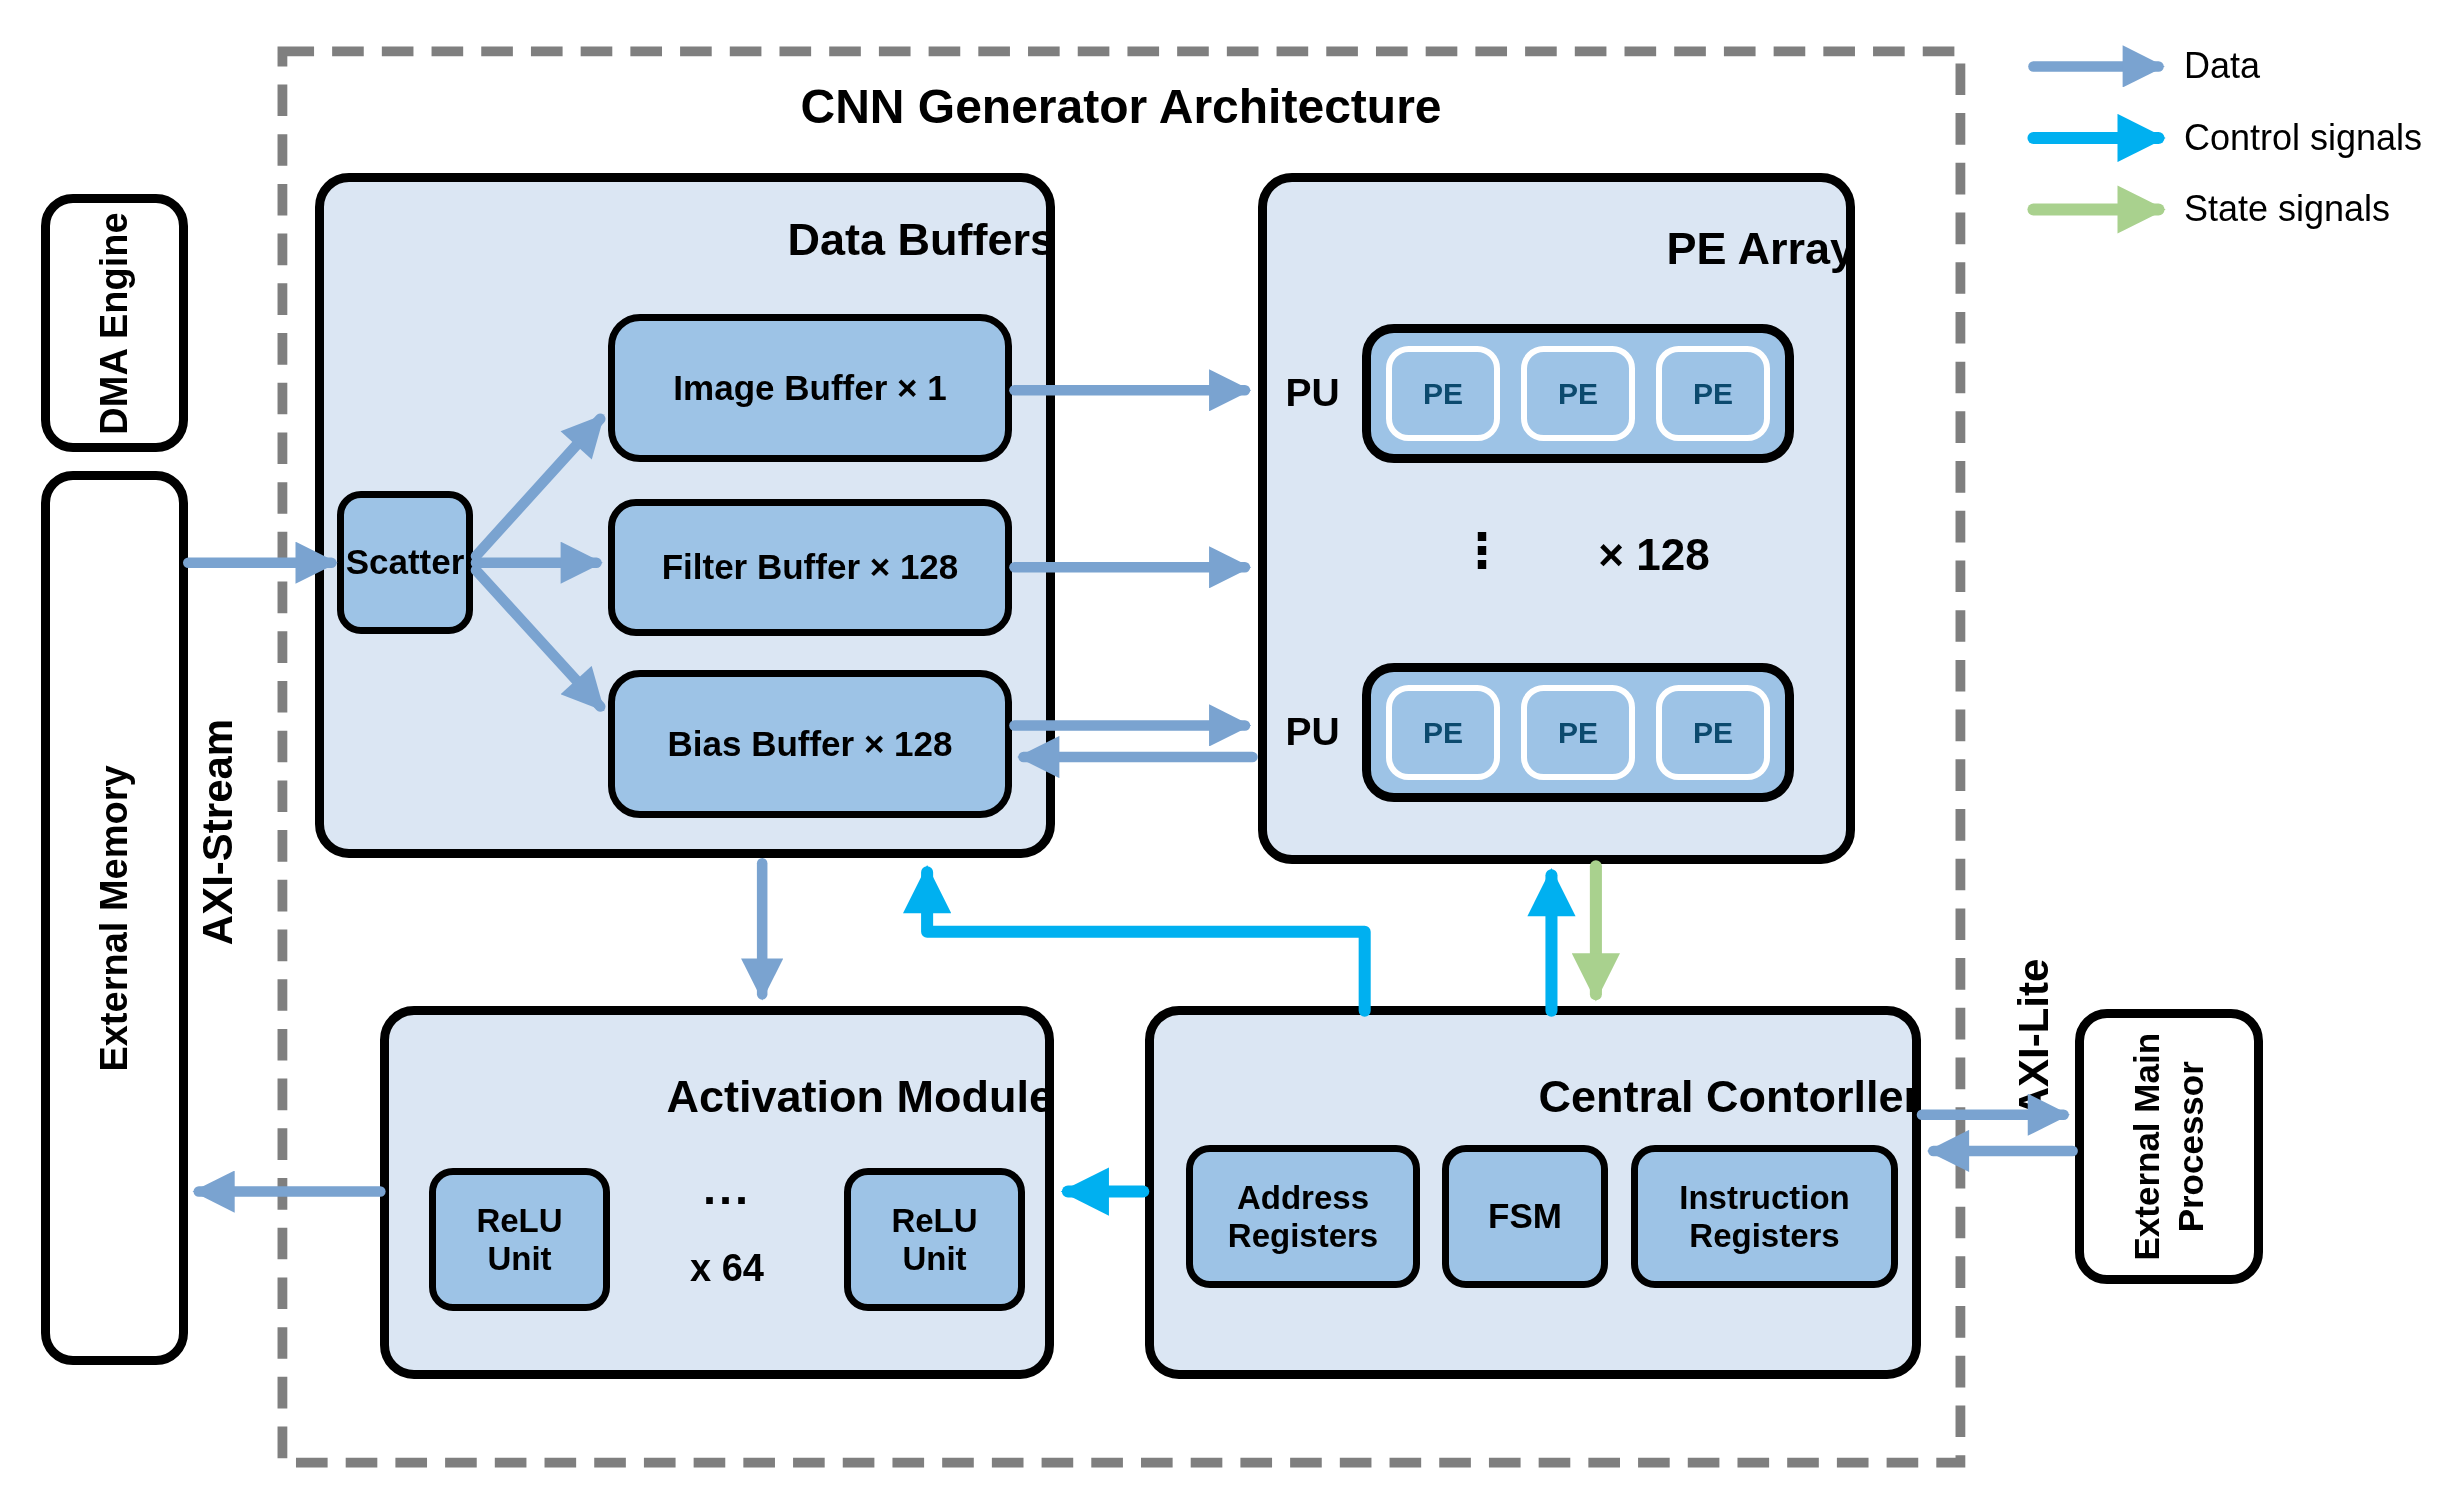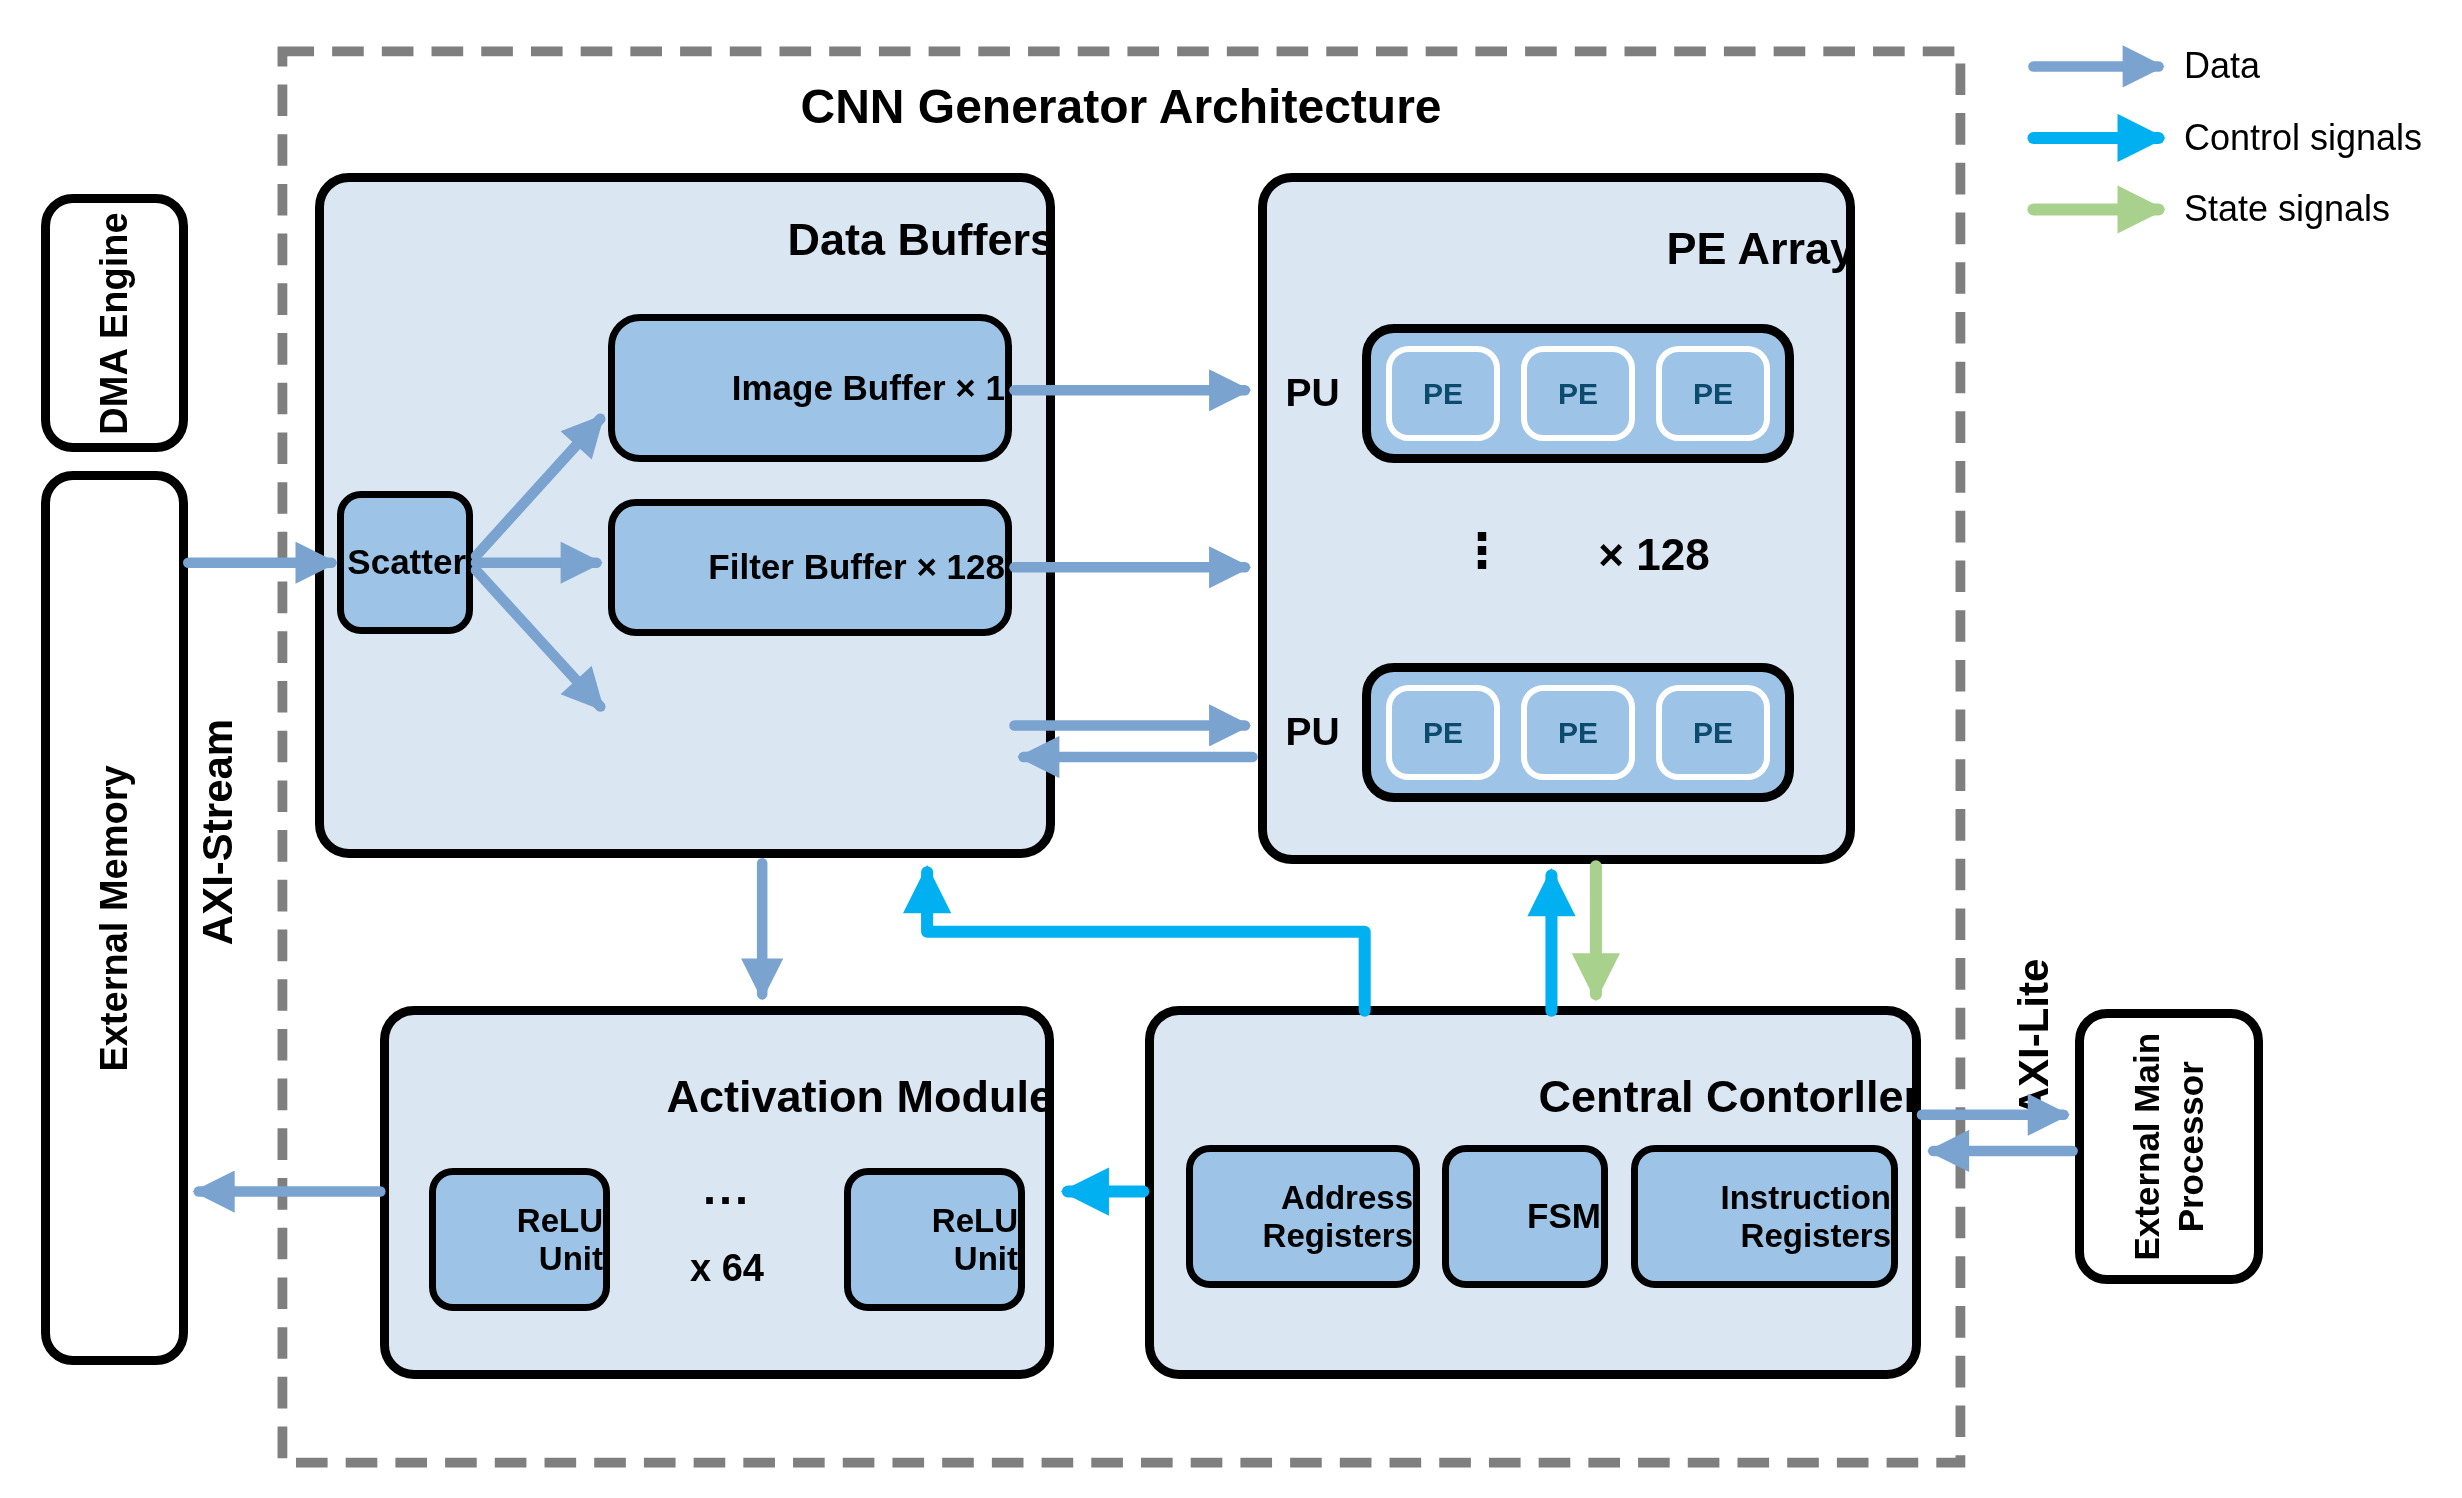--- a/index.html
+++ b/index.html
@@ -31,21 +31,21 @@
     box-sizing:border-box;
     display:flex;align-items:center;justify-content:center;
   }
   
   .inner{
     position:absolute;
     background:#9dc3e6;
     border:7.5px solid #000;
     border-radius:24px;
     box-sizing:border-box;
-    display:flex;flex-direction:column;align-items:flex-end;justify-content:center;
+    display:flex;flex-direction:column;align-items:center;justify-content:center;
     text-align:center;
     font-size:35px;line-height:1.15;
   }
   .module-title{
     position:absolute;
     text-align:right;
     font-size:45px;
     white-space:nowrap;
   }
   .main-title{
@@ -102,20 +102,23 @@
   <div class="module" style="left:315px;top:173px;width:740px;height:685px;"></div>
   <div class="module-title" style="left:315px;top:214px;width:740px;">Data Buffers</div>
   <div class="inner" style="left:337px;top:491px;width:136px;height:143px;">
     <span>Scatter</span>
   </div>
   <div class="inner" style="left:608px;top:314px;width:404px;height:148px;border-radius:32px;">
     <span>Image Buffer × 1</span>
   </div>
   <div class="inner" style="left:608px;top:499px;width:404px;height:137px;border-radius:28px;">
     <span>Filter Buffer × 128</span>
+  </div>
+  <div class="inner" style="left:608px;top:670px;width:404px;height:148px;border-radius:32px;">
+    <span>Bias Buffer × 128</span>
   </div>
 
   <div class="module" style="left:1258px;top:173px;width:597px;height:691px;"></div>
   <div class="module-title" style="left:1258px;top:223px;width:597px;">PE Array</div>
 
   <div class="pu-label" style="left:1273px;top:371px;width:79px;">PU</div>
   <div class="pu-row" style="left:1362px;top:324px;width:432px;height:139px;">
     <div class="pe-box">
         <span>PE</span>
       </div>

